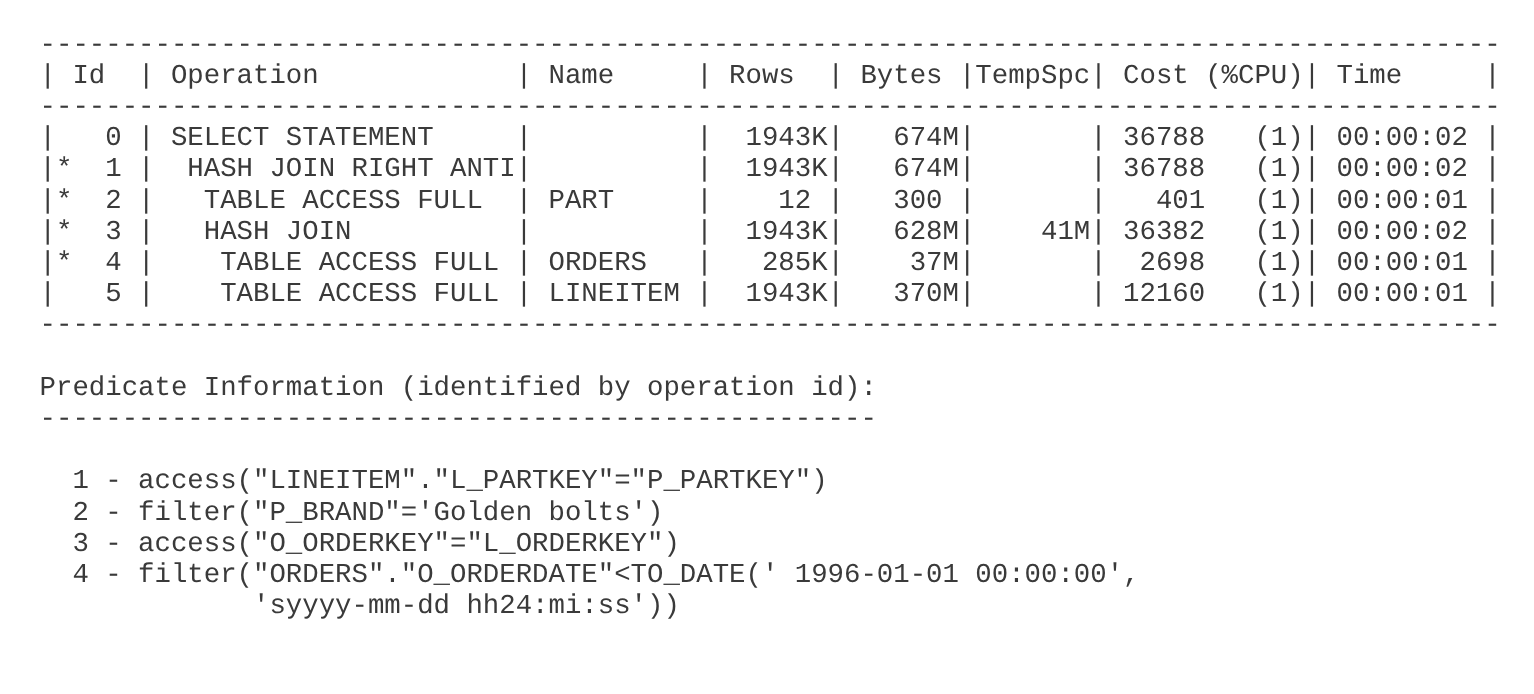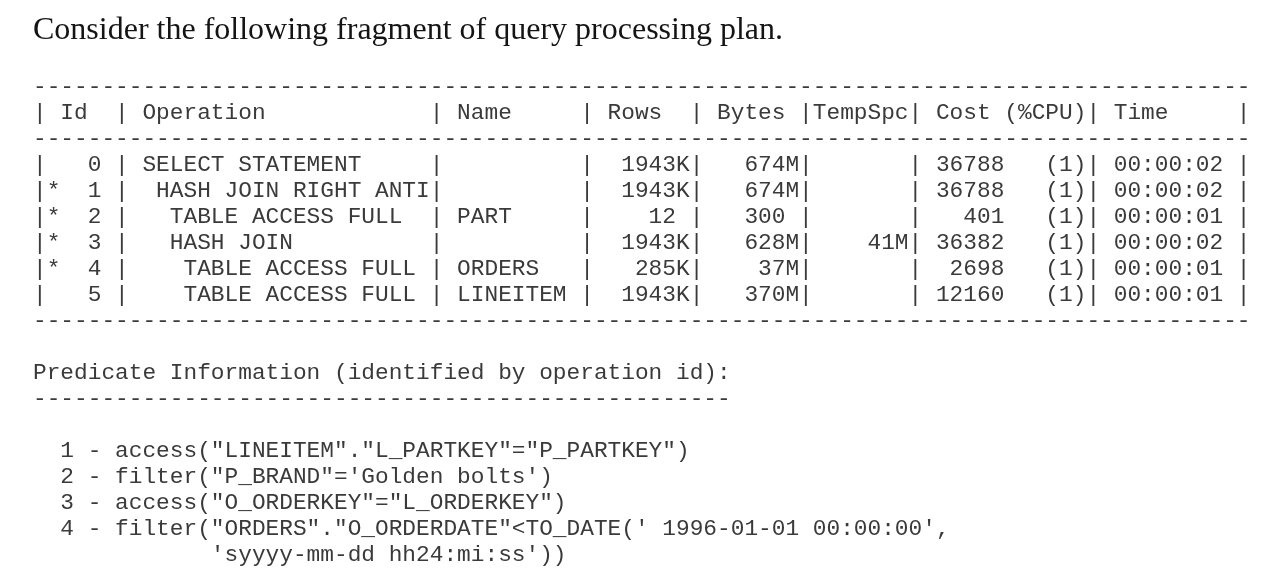--- a/index.html
+++ b/index.html
@@ -37,21 +37,20 @@
   }
   .pred-pre {
     margin: 26px 0 0 33px;
   }
 </style>
 </head>
 <body>
 
 <div class="page">
 
-  <div class="question-title">Consider the following fragment of query processing plan.</div>
 
   <pre class="plan-pre">-----------------------------------------------------------------------------------------
 | Id  | Operation            | Name     | Rows  | Bytes |TempSpc| Cost (%CPU)| Time     |
 -----------------------------------------------------------------------------------------
 |   0 | SELECT STATEMENT     |          |  1943K|   674M|       | 36788   (1)| 00:00:02 |
 |*  1 |  HASH JOIN RIGHT ANTI|          |  1943K|   674M|       | 36788   (1)| 00:00:02 |
 |*  2 |   TABLE ACCESS FULL  | PART     |    12 |   300 |       |   401   (1)| 00:00:01 |
 |*  3 |   HASH JOIN          |          |  1943K|   628M|    41M| 36382   (1)| 00:00:02 |
 |*  4 |    TABLE ACCESS FULL | ORDERS   |   285K|    37M|       |  2698   (1)| 00:00:01 |
 |   5 |    TABLE ACCESS FULL | LINEITEM |  1943K|   370M|       | 12160   (1)| 00:00:01 |

